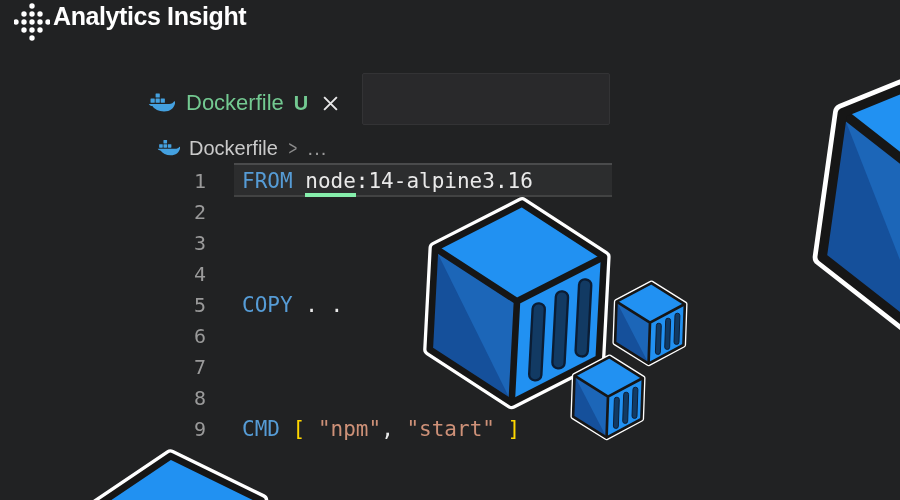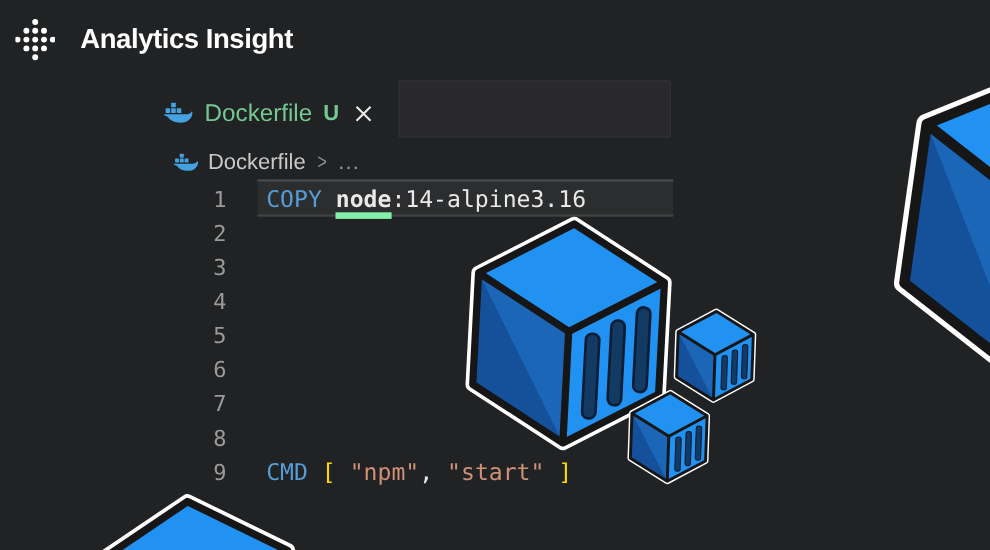--- a/index.html
+++ b/index.html
@@ -2,21 +2,21 @@
 <html style="--bg: #212223; --kw: #569CD6; --str: #CE9178; --brk: #FFD700; --plain: #E9E9E9; --lineno: #9A9A9A; --green: #73C991; --cube-face: #2191F2; --cube-left: #1C66B8; --cube-left-dark: #15509B; --cube-slot: #123A63; --cube-edge: #161616; --cube-outline: #FFFFFF;"><head>
 <meta charset="utf-8">
 <style>
   html,body{margin:0;padding:0;background:#000;}
   #screen{
     position:relative;width:900px;height:500px;overflow:hidden;
     background:var(--bg,#212223);
     font-family:"Liberation Sans",sans-serif;
   }
   
-  .brand{position:absolute;left:14px;top:16px;display:flex;align-items:center;gap:23px;}
+  .brand{position:absolute;left:14px;top:2px;display:flex;align-items:flex-start;gap:3px;}
   .brand-name{color:#fff;font-weight:bold;font-size:25px;letter-spacing:-0.4px;}
   
   .tab{position:absolute;left:148px;top:84px;height:38px;display:flex;align-items:center;cursor:default;}
   .tab-label{color:var(--green);font-size:22px;margin-left:11px;}
   .git-badge{color:var(--green);font-size:20px;margin-left:10px;font-weight:bold;}
   .close-btn{margin-left:14px;display:flex;align-items:center;}
   .tabbar-empty{position:absolute;left:362px;top:73px;width:248px;height:52px;background:#29292b;border:1px solid #333335;border-radius:2px;box-sizing:border-box;}
   
   .breadcrumb{position:absolute;left:157px;top:135px;height:26px;display:flex;align-items:center;gap:9px;}
   .crumb-file{color:#cacaca;font-size:20px;}
@@ -30,21 +30,21 @@
   .code-line.hl::before{
     content:"";position:absolute;left:78px;width:378px;top:-2px;bottom:-1px;
     background:rgba(255,255,255,0.05);
     border-top:2px solid rgba(255,255,255,0.14);
     border-bottom:2px solid rgba(255,255,255,0.10);
   }
   .tk-kw{color:var(--kw);}
   .tk-pl{color:var(--plain);margin-top:43px;}
   .tk-str{color:var(--str);}
   .tk-brk{color:var(--brk);}
-  .tk-link{color:var(--plain);border-bottom:6px solid #86efac;font-weight:bold;}
+  .tk-link{color:var(--plain);border-bottom:4px solid #86efac;}
   
   .cubes{position:absolute;left:0;top:0;pointer-events:none;}
   .c-outline{fill:none;stroke:var(--cube-outline);stroke-width:14;stroke-linejoin:round;}
   .f-top,.f-right{fill:var(--cube-face);}
   .f-left{fill:var(--cube-left);}
   .f-left-dark{fill:var(--cube-left-dark);}
   .c-slot{fill:var(--cube-slot);stroke:#0b1c33;stroke-width:2.5;}
   .c-edges,.c-hexline{fill:none;stroke:var(--cube-edge);stroke-width:7;stroke-linejoin:round;}
   .whale{display:block;}
 </style>
@@ -105,35 +105,36 @@
       </g>
     </svg>
     <span class="crumb-file">Dockerfile</span>
     <span class="crumb-sep">&gt;</span>
     <span class="crumb-sym">...</span>
   </div>
 
   <div class="code">
       <div class="code-line hl">
         <span class="ln">1</span>
-        <span class="code-text"><span class="tk-kw">COPY</span><span class="tk-pl"> </span><span class="tk-link">node</span><span class="tk-pl">:14-alpine3.16</span></span>
+        <span class="code-text"><span class="tk-kw">FROM</span><span class="tk-pl"> </span><span class="tk-link">node</span><span class="tk-pl">:14-alpine3.16</span></span>
       </div>
       <div class="code-line">
         <span class="ln">2</span>
         <span class="code-text"></span>
       </div>
       <div class="code-line">
         <span class="ln">3</span>
       </div>
       <div class="code-line">
         <span class="ln">4</span>
         <span class="code-text"></span>
       </div>
       <div class="code-line">
         <span class="ln">5</span>
+        <span class="code-text"><span class="tk-kw">COPY</span><span class="tk-pl"> . .</span></span>
       </div>
       <div class="code-line">
         <span class="ln">6</span>
         <span class="code-text"></span>
       </div>
       <div class="code-line">
         <span class="ln">7</span>
       </div>
       <div class="code-line">
         <span class="ln">8</span>

